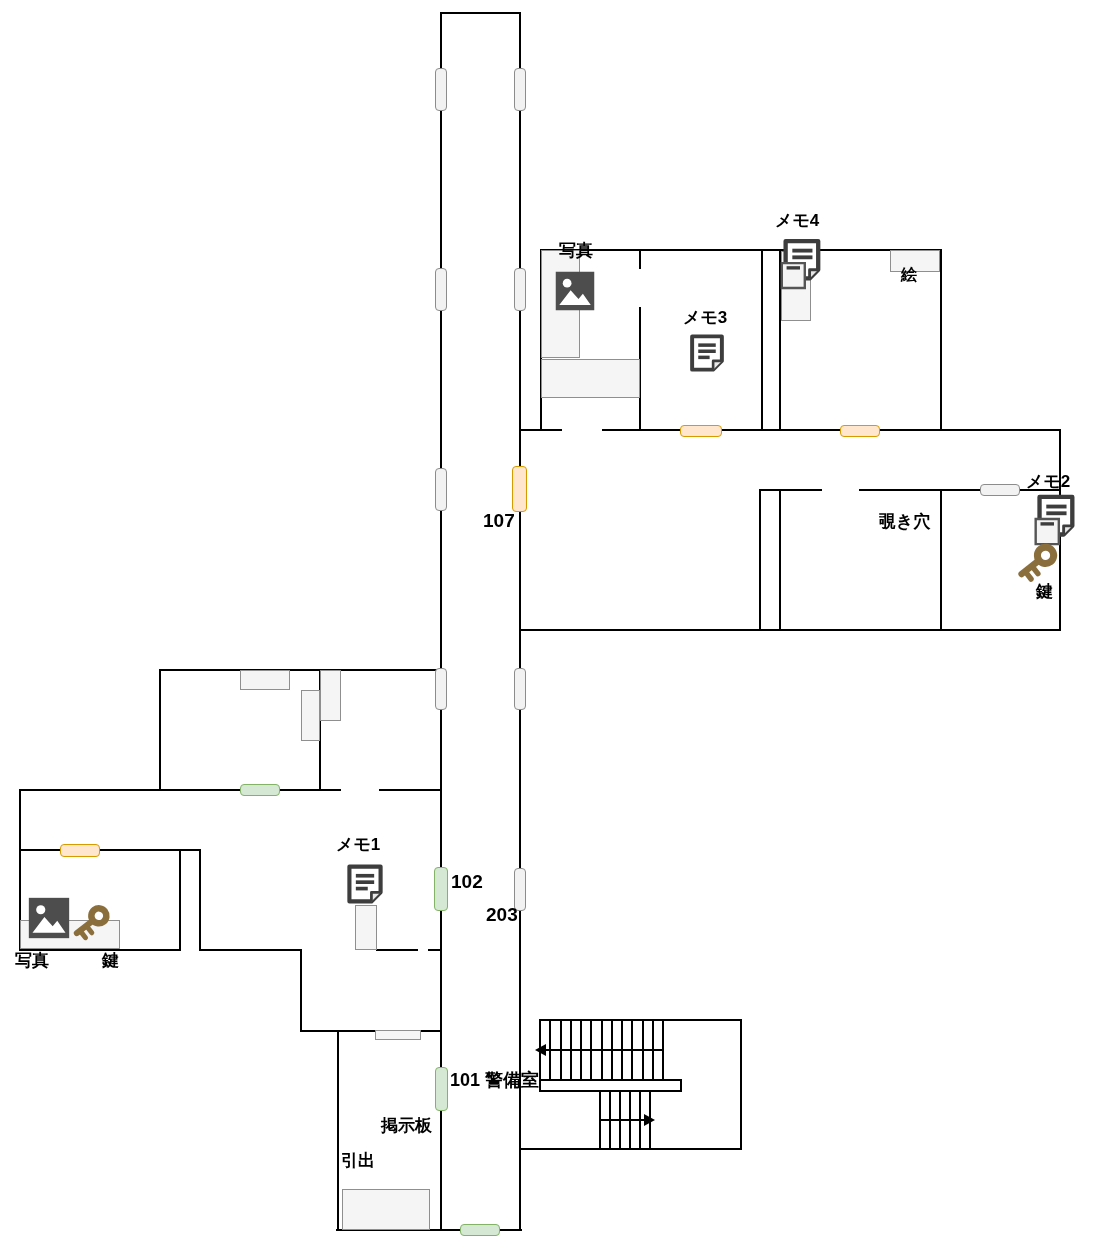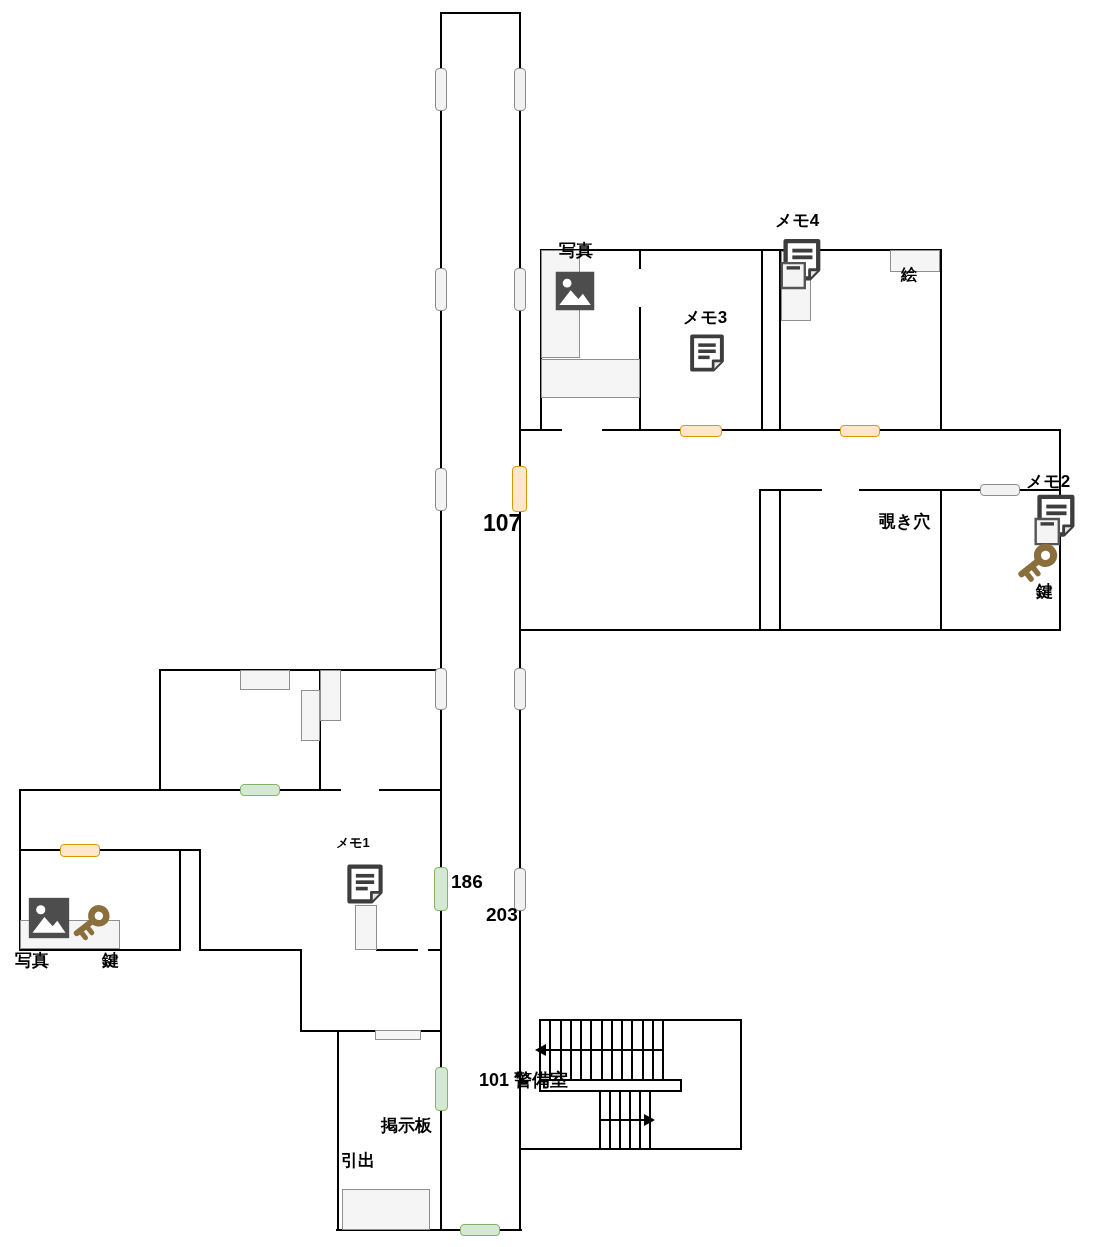--- a/index.html
+++ b/index.html
@@ -189,22 +189,22 @@
         <use href="#sym-key" xlink:href="#sym-key"></use>
       </svg>
     </div>
     <div class="label" style="left: 559px; top: 242px; font-size: 17px;">写真</div>
     <div class="label" style="left: 683px; top: 309px; font-size: 17px;">メモ3</div>
     <div class="label" style="left: 775px; top: 212px; font-size: 17px;">メモ4</div>
     <div class="label" style="left: 901px; top: 266px; font-size: 16px;">絵</div>
     <div class="label" style="left: 1026px; top: 473px; font-size: 17px;">メモ2</div>
     <div class="label" style="left: 879px; top: 513px; font-size: 17px;">覗き穴</div>
     <div class="label" style="left: 1036px; top: 583px; font-size: 17px;">鍵</div>
-    <div class="label" style="left: 483px; top: 511px; font-size: 23px;">107</div>
-    <div class="label" style="left: 336px; top: 836px; font-size: 13px;">メモ1</div>
-    <div class="label" style="left: 451px; top: 872px; font-size: 19px;">186</div>
+    <div class="label" style="left: 483px; top: 511px; font-size: 19px;">107</div>
+    <div class="label" style="left: 336px; top: 836px; font-size: 17px;">メモ1</div>
+    <div class="label" style="left: 451px; top: 872px; font-size: 19px;">102</div>
     <div class="label" style="left: 486px; top: 905px; font-size: 19px;">203</div>
     <div class="label" style="left: 15px; top: 952px; font-size: 17px;">写真</div>
     <div class="label" style="left: 102px; top: 952px; font-size: 17px;">鍵</div>
-    <div class="label" style="left: 450px; top: 1071px; font-size: 18px; margin-left: 29px;">101 警備室</div>
+    <div class="label" style="left: 450px; top: 1071px; font-size: 18px;">101 警備室</div>
     <div class="label" style="left: 381px; top: 1117px; font-size: 17px;">掲示板</div>
     <div class="label" style="left: 341px; top: 1152px; font-size: 17px;">引出</div>
   </div>
 
 </body></html>

